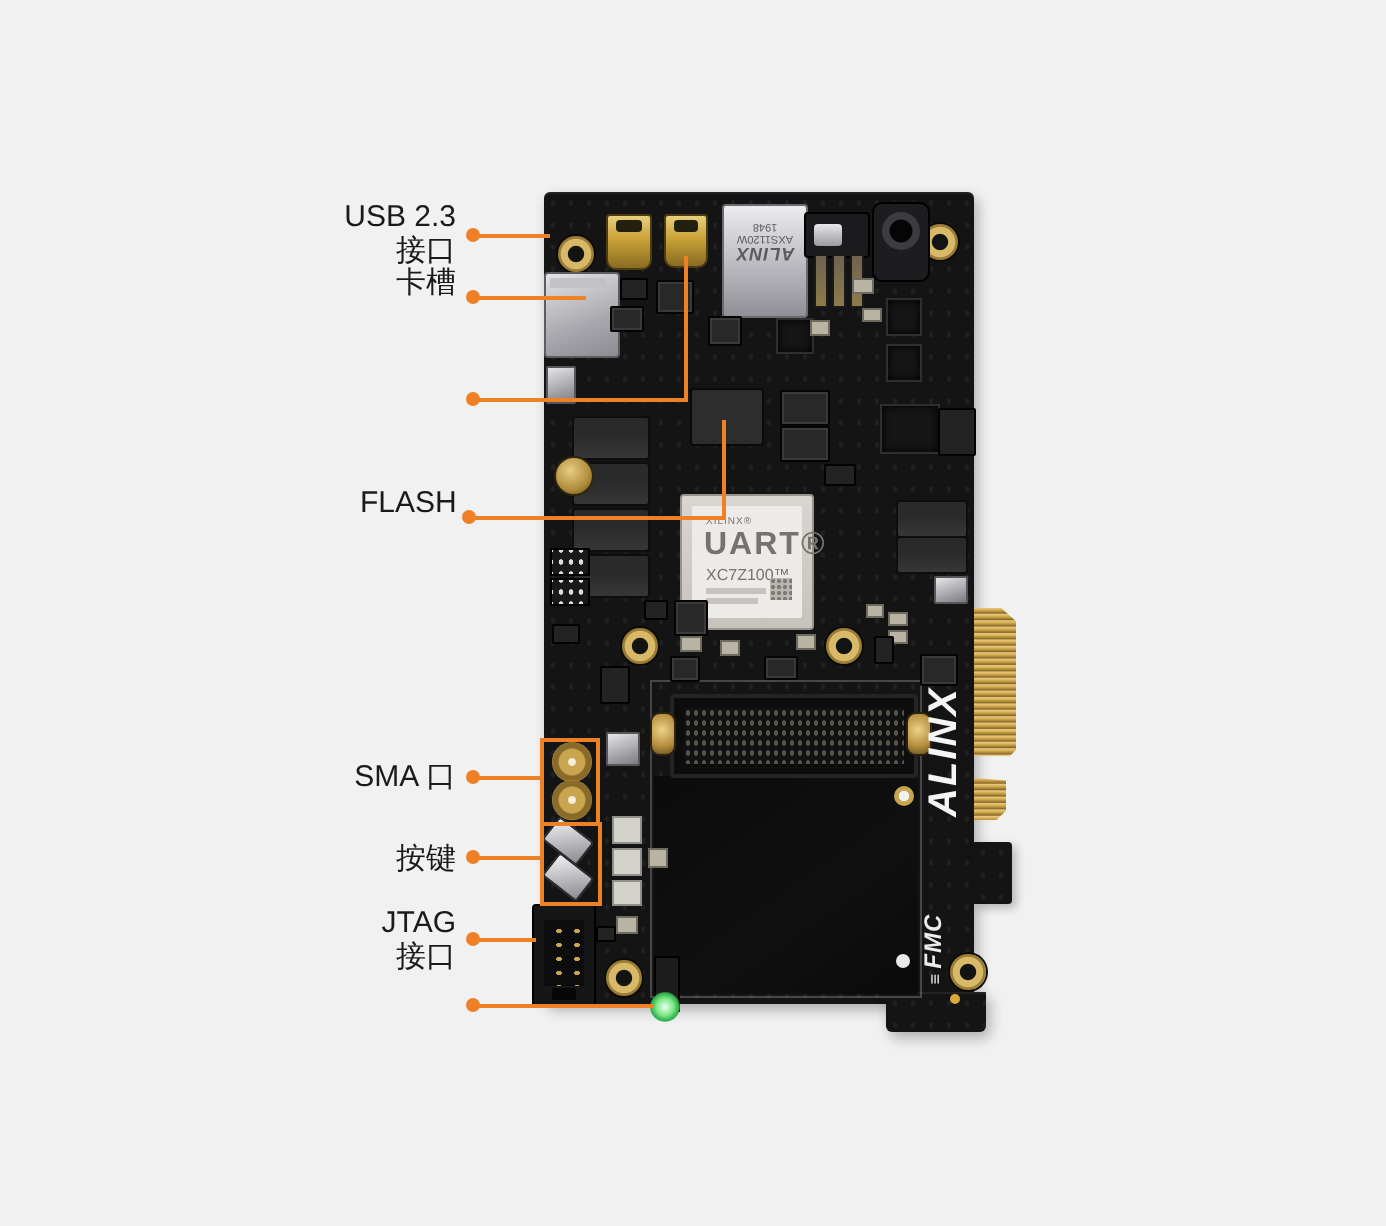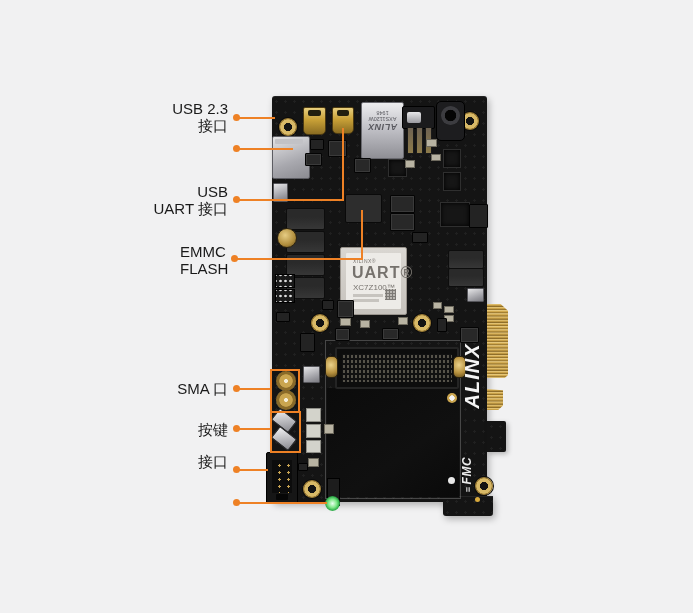--- a/index.html
+++ b/index.html
@@ -261,34 +261,31 @@
   <div class="cdot" style="left:233px;top:385px;"></div>
   <div class="cdot" style="left:233px;top:425px;"></div>
   <div class="cdot" style="left:233px;top:466px;"></div>
   <div class="cdot" style="left:233px;top:499px;"></div>
 
   <div class="callout-label" style="left:80px;width:148px;top:100px;">
     <div class="lline">USB 2.3</div>
     <div class="lline">接口</div>
   </div>
   <div class="callout-label" style="left:80px;width:148px;top:133px;">
-  </div>
-  <div class="callout-label" style="left:80px;width:148px;top:183px;">
-    <div class="lline">USB</div>
-    <div class="lline">UART 接口</div>
+    <div class="lline">卡槽</div>
   </div>
   <div class="callout-label" style="left:180px;width:100px;top:243px;text-align:left;">
-    <div class="lline">EMMC</div>
     <div class="lline">FLASH</div>
   </div>
   <div class="callout-label" style="left:80px;width:148px;top:380px;">
     <div class="lline">SMA 口</div>
 
   </div>
   <div class="callout-label" style="left:80px;width:148px;top:421px;">
     <div class="lline">按键</div>
 
   </div>
   <div class="callout-label" style="left:80px;width:148px;top:453px;">
+    <div class="lline">JTAG</div>
     <div class="lline">接口</div>
   </div>
 
 </div>
 
 </body></html>

